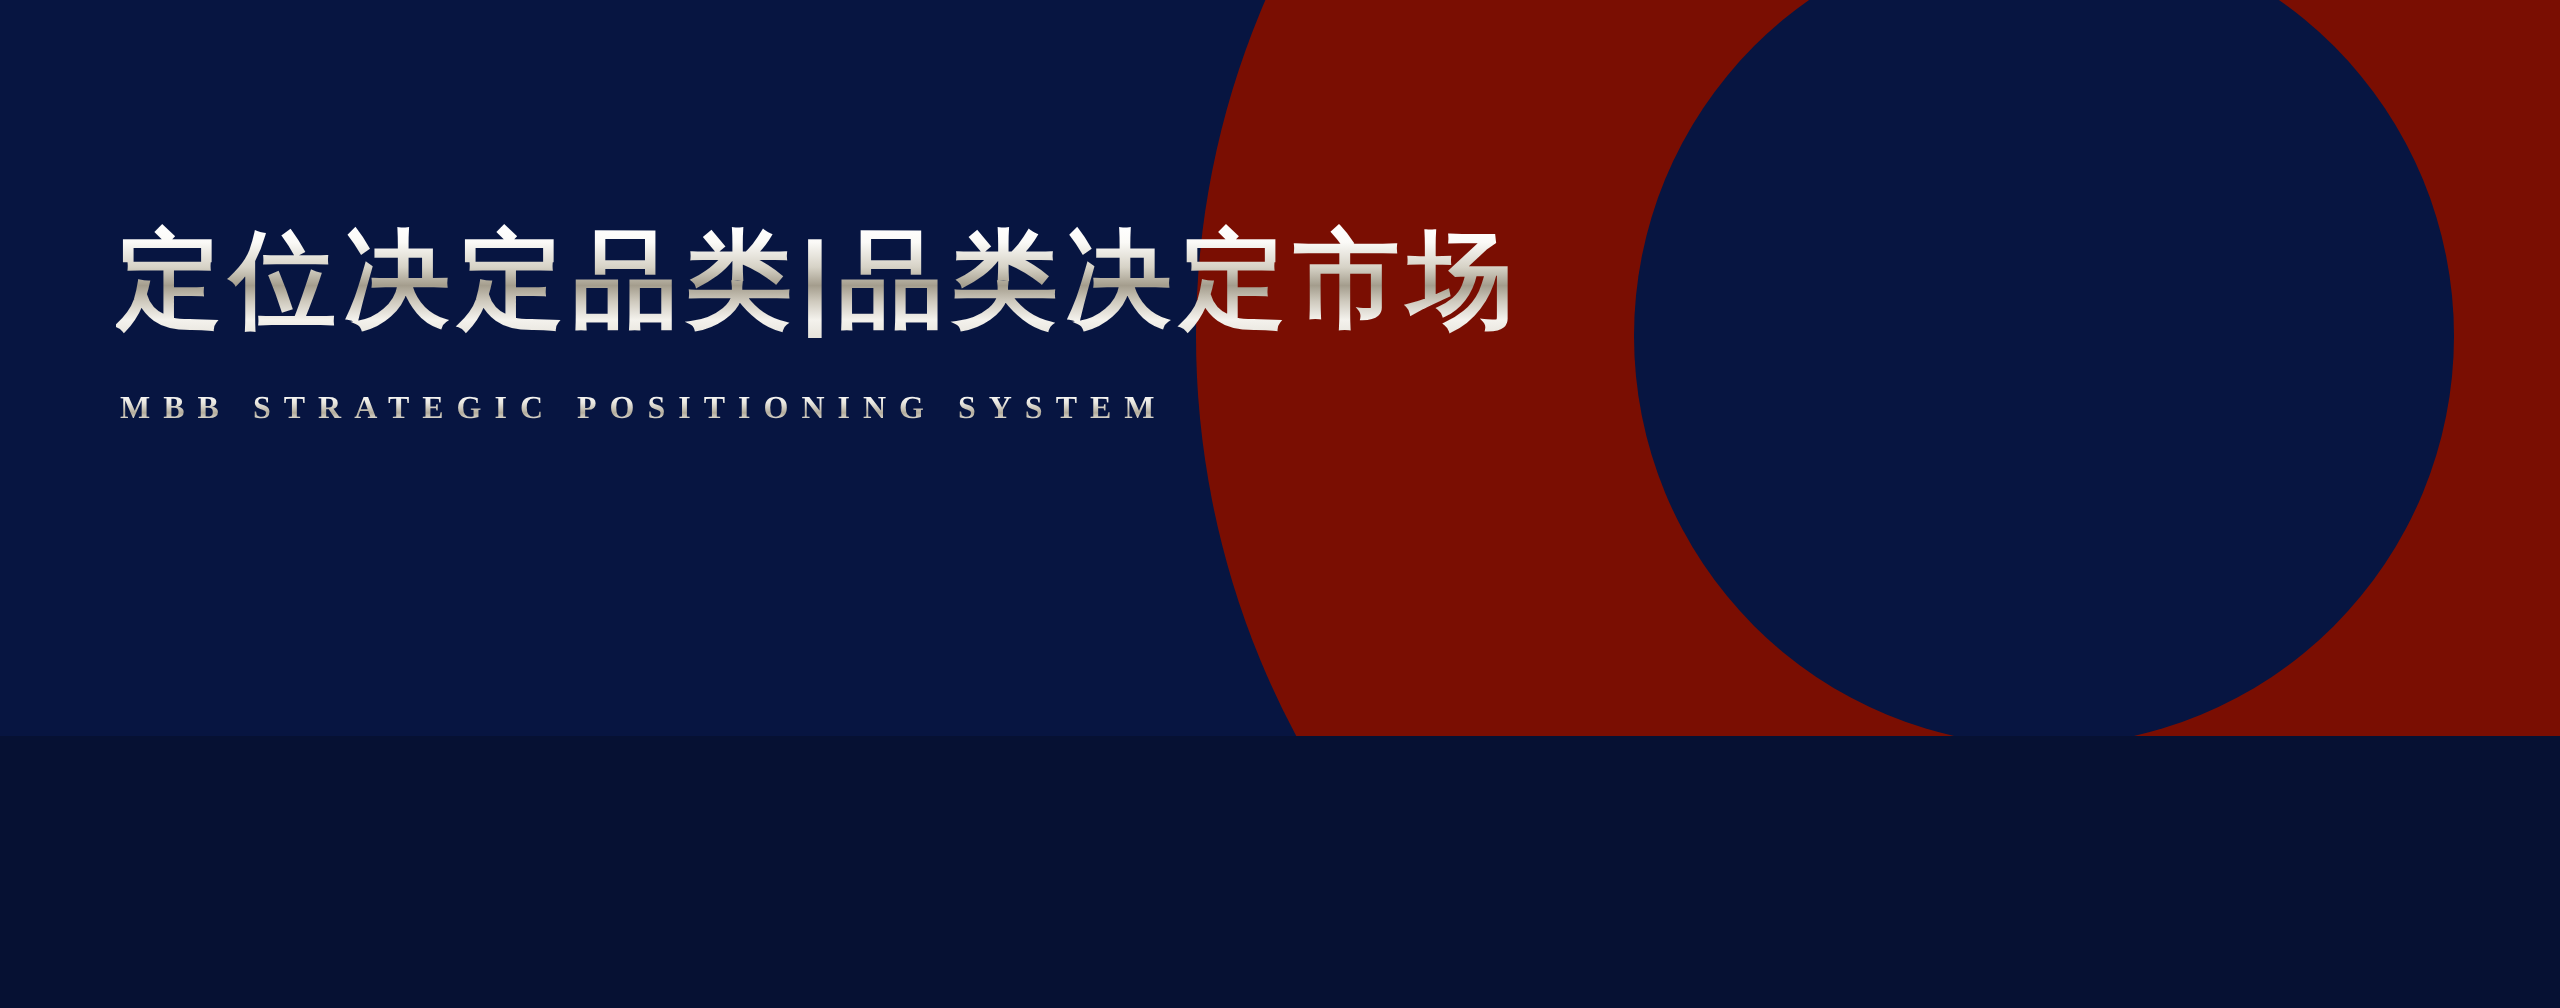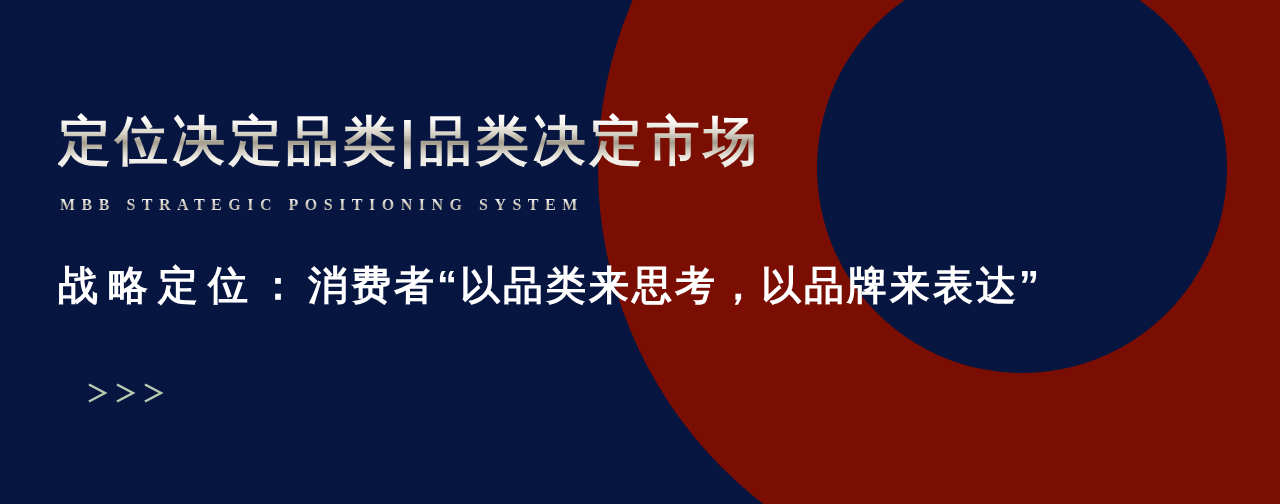--- a/index.html
+++ b/index.html
@@ -4,21 +4,21 @@
 <title>MBB Strategic Positioning Banner</title>
 <style>
   html, body {
     margin: 0;
     padding: 0;
     background: #061133;
   }
   .banner {
     position: relative;
     width: 1280px;
-    height: 504px;
+    height: 368px;
     overflow: hidden;
     background: #071541;
     font-family: "Liberation Sans", "DejaVu Sans", sans-serif;
     -webkit-font-smoothing: antialiased;
   }
 
   
   .ring-layer {
     position: absolute;
     inset: 0;
@@ -146,23 +146,20 @@
     </defs>
     <rect x="0" y="0" width="1280" height="504" fill="#7a0e02" mask="url(#ring-mask)"></rect>
   </svg>
 
   <div class="content">
 
     <h1 class="headline">定位决定品类|品类决定市场</h1>
 
     <p class="eyebrow">MBB  STRATEGIC POSITIONING SYSTEM</p>
 
-    <p class="statement">
-      <span class="lead">战略定位：</span><span>消费者“以品类来思考，以品牌来表达”</span>
-    </p>
 
     <div class="schedule">
       <span class="chevrons">
         <svg width="92" height="26" viewBox="0 0 92 26" aria-hidden="true">
           <g fill="none" stroke="#b9cbb0" stroke-width="2.4" stroke-linecap="square" stroke-linejoin="miter">
             <polyline points="4,5 19,13 4,21"></polyline>
             <polyline points="32,5 47,13 32,21"></polyline>
             <polyline points="60,5 75,13 60,21"></polyline>
           </g>
         </svg>

